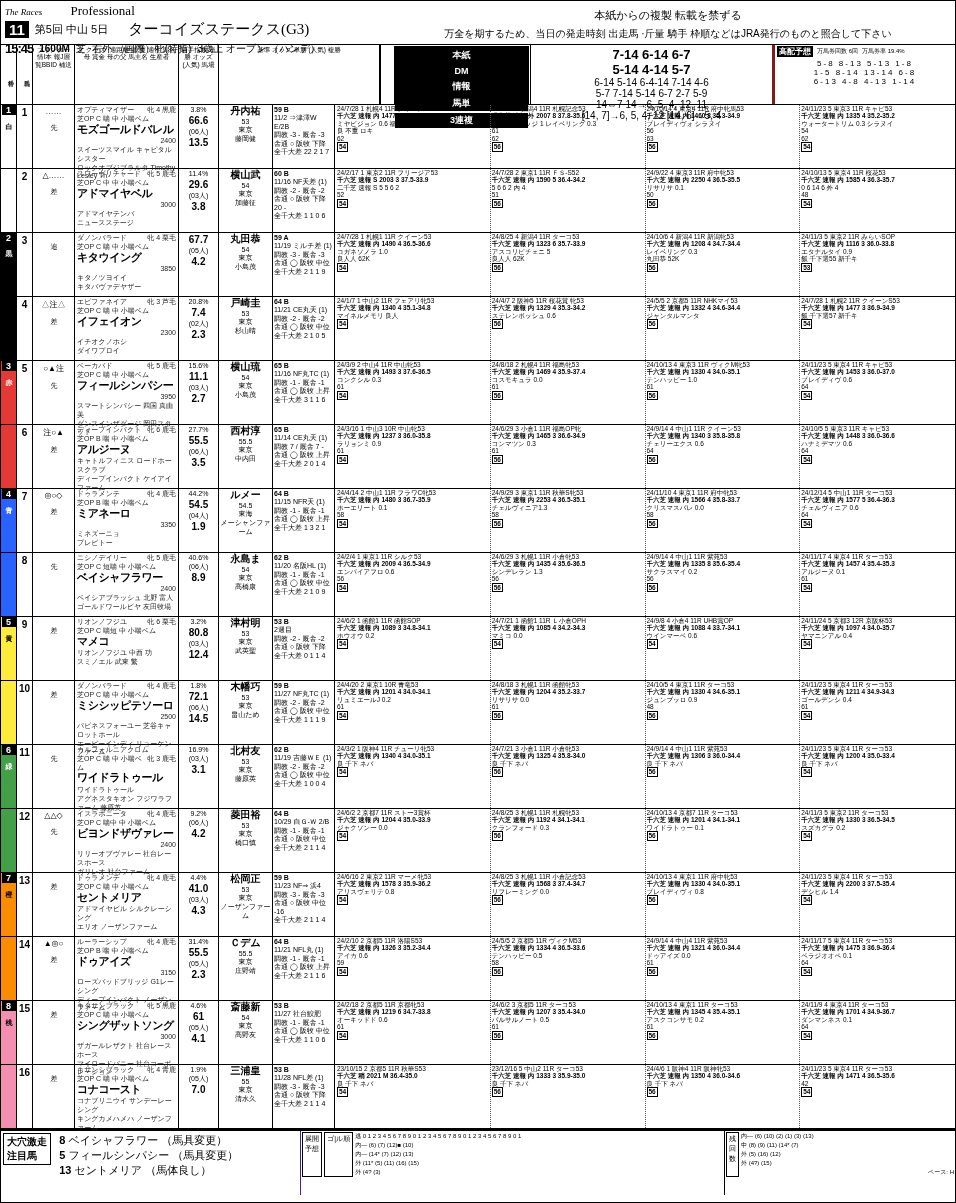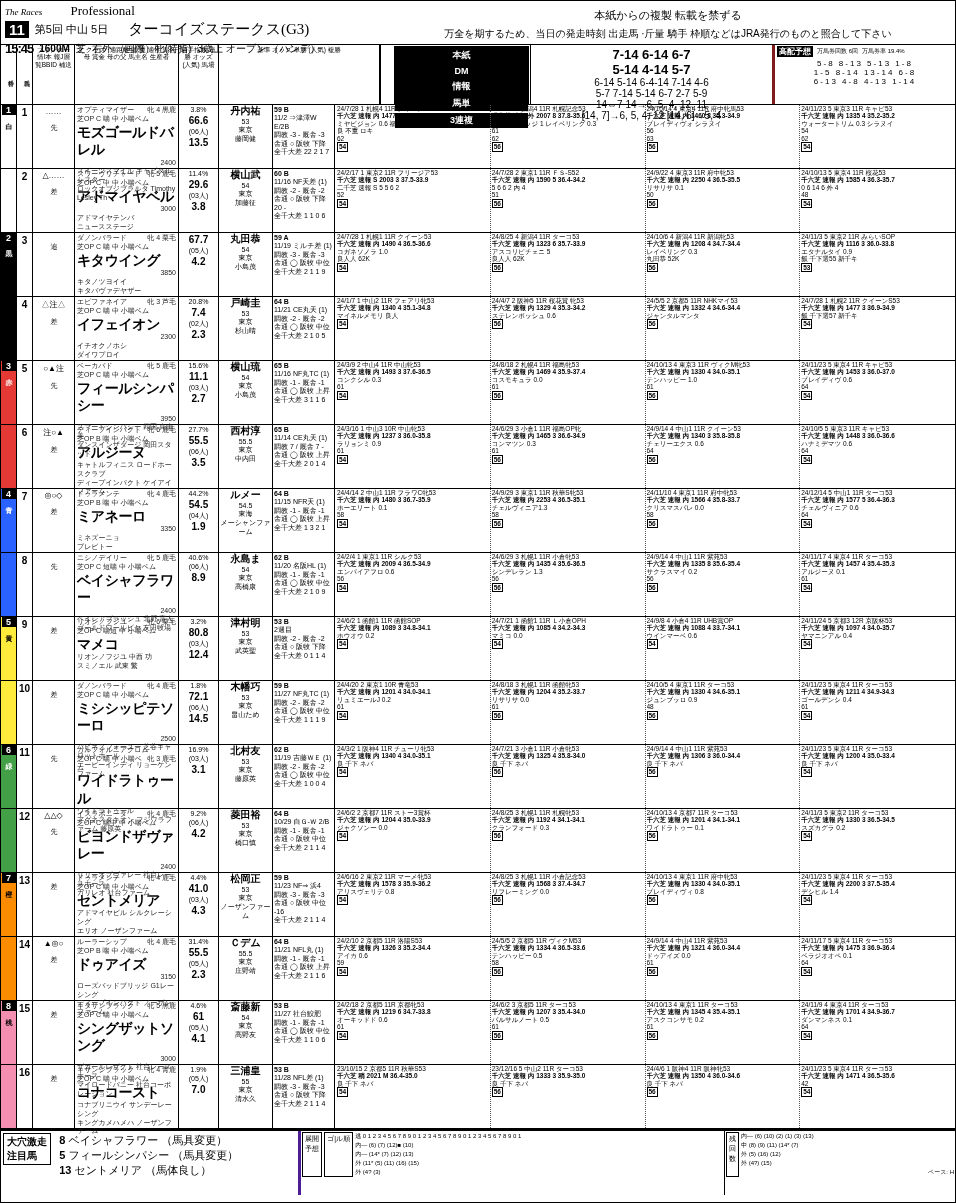--- a/index.html
+++ b/index.html
@@ -45,21 +45,21 @@
   .rows { }
   .row { display:flex; border-bottom:1px solid #000; height:64px; }
   .c { border-right:1px solid #000; position:relative; }
   .waku { width:16px; display:flex; flex-direction:column; align-items:center; justify-content:flex-start; font-size:9px; font-weight:bold;}
   .waku .n { width:14px; text-align:center; color:#fff; background:#000; }
   .waku .k { writing-mode:vertical-rl; font-size:7px; margin-top:2px; }
   .umaban { width:16px; text-align:center; font-weight:bold; font-size:10px; padding-top:2px;}
   .mark { width:42px; font-size:8px; padding-top:2px; text-align:center;}
   .mark .kaku { writing-mode:vertical-rl; font-size:7px; margin:2px auto 0; }
   .pedi { width:104px; font-size:7px; line-height:1.25; padding:1px 2px;}
-  .pedi .nm { font-size:14px; font-weight:bold; letter-spacing:-0.5px; }
+  .pedi .nm { font-size:11px; font-weight:bold; letter-spacing:-0.5px;font-family:Liberation Mono, monospace; }
   .pedi .sub { color:#222; }
   .odds { width:40px; font-size:7px; text-align:center; line-height:1.3;}
   .odds .big { font-size:10px; font-weight:bold;}
   .jockey { width:54px; font-size:7px; line-height:1.25; text-align:center;}
   .jockey .jn { font-size:10px; font-weight:bold;}
   .idm { width:62px; font-size:7px; line-height:1.2; padding:1px;}
   .race { flex:1; font-size:6.5px; line-height:1.15; padding:0 1px; overflow:hidden;}
   .b { font-weight:bold; }
   .box { border:1px solid #000; display:inline-block; padding:0 1px;}
   .ctr { text-align:center; }
@@ -69,21 +69,21 @@
   .pastwrap { display:flex; height:100%;}
   .past { flex:1; border-right:1px dotted #555; padding:0 1px;}
   .past:last-child { border-right:none;}
   .past .hl { font-size:6.5px; white-space:nowrap; overflow:hidden;}
   .past .t { font-weight:bold;}
   .rankbox { display:inline-block; border:1px solid #000; padding:0 1px; font-weight:bold;}
   .blk { background:#000; color:#fff; padding:0 2px; font-weight:bold;}
 
   
   .footer { display:flex; border-top:2px solid #000; height:66px; font-size:8px;}
-  .f1 { width:300px; border-right:3px solid #4c1d95; padding:2px;}
+  .f1 { width:300px; border-right:1px solid #4c1d95; padding:2px;}
   .f1 .ttl { display:inline-block; border:1px solid #000; padding:1px 3px; font-size:10px; font-weight:bold;}
   .f1 .ln { font-size:11px; margin-top:2px;}
   .f2 { flex:1; border-right:1px solid #000; padding:1px; font-size:7px;}
   .f3 { width:230px; padding:1px; font-size:7px;}
   .tiny { font-size:6px; }
 </style>
 </head>
 <body>
 
 <div class="page">

